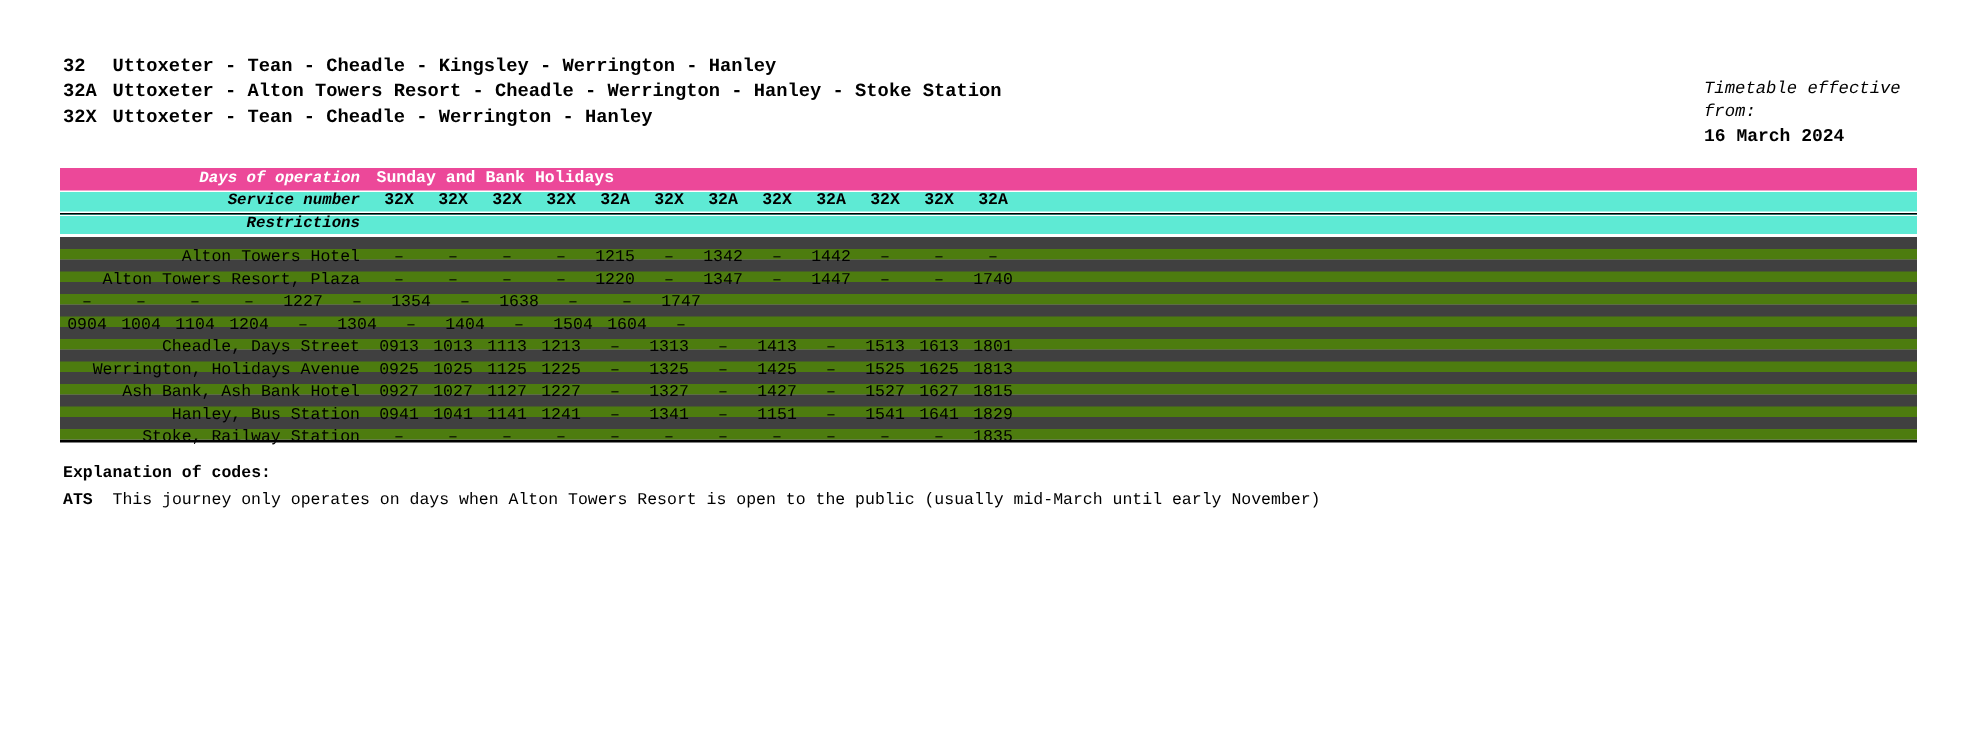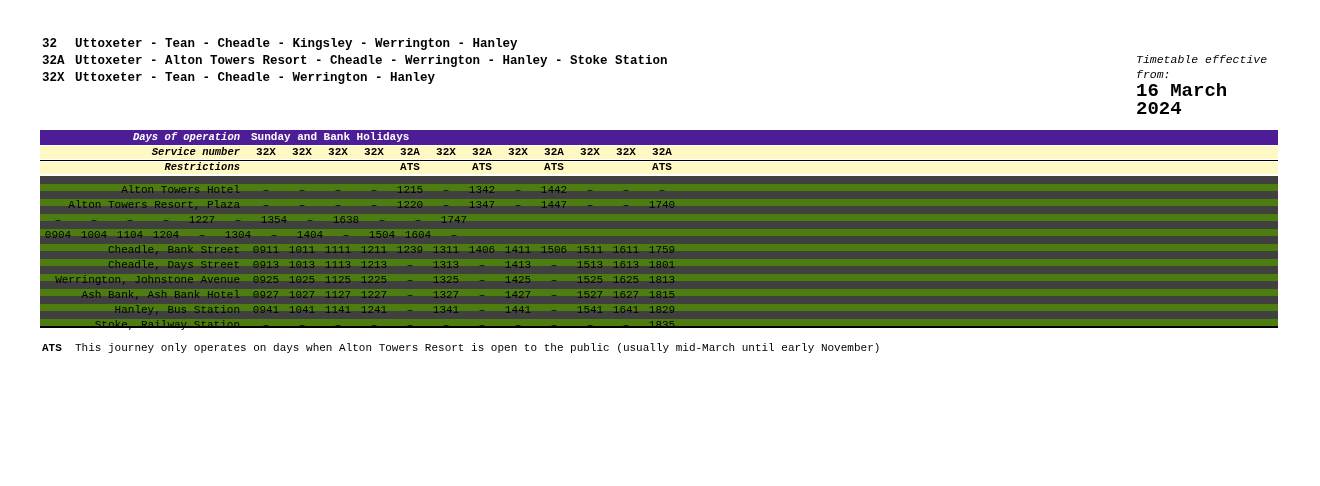--- a/index.html
+++ b/index.html
@@ -19,21 +19,21 @@
   }
   .routes .route-line {
     display: flex;
     font-weight: bold;
     font-size: 12.5px;
     line-height: 17px;
   }
   .route-num { width: 33px; flex: 0 0 33px; }
   .effective { width: 140px; flex: 0 0 140px; }
   .effective-label { font-style: italic; font-size: 11.5px; line-height: 15px; margin-top: 16px; }
-  .effective-date { font-weight: bold; font-size: 19px; line-height: 18px; }
+  .effective-date { font-weight: bold; font-size: 12px; line-height: 18px; }
 
   .timetable {
     margin: 12px 0 0 40px;
     width: 1238px;
     border-bottom: 2px solid #000;
   }
   .t-row {
     display: flex;
     box-sizing: border-box;
     height: 15px;
@@ -47,40 +47,41 @@
     width: 208px;
     flex: 0 0 208px;
     box-sizing: border-box;
     padding-right: 8px;
     text-align: right;
   }
   .c-time { width: 36px; flex: 0 0 36px; text-align: center; }
   .c-fill { flex: 1 1 auto; }
 
   .row-days {
-    background: #4c1d95;
+    background: #ec4899;
     color: #fff;
     height: 15px;
     border-top: none;
     line-height: 15px;
   }
   .row-days .c-label { font-weight: bold; font-style: italic; font-size: 10.5px; }
   .row-days .c-value { font-weight: bold; padding-left: 3px; }
 
   .row-service, .row-restr {
-    background: #fef9c3;
+    background: #5eead4;
     height: 13px;
     font-weight: bold;
   }
   .row-service { border-top: none; margin-top: 1px; }
   .row-restr {
     border-top: 1px solid #000;
     margin-top: 1px;
     box-shadow: inset 0 1px 0 #fff;
     height: 14px;
+    flex-direction: column;
   }
   .row-service .c-label, .row-restr .c-label {
     font-weight: bold;
     font-style: italic;
     font-size: 10.5px;
   }
   .row-stop.first { margin-top: 2px; }
   .row-stop .c-label { font-weight: normal; }
 
   .codes { margin: 13px 0 0 42px; font-size: 11px; }
@@ -207,53 +208,37 @@
         <div class="c-time">1304</div>
         <div class="c-time">–</div>
         <div class="c-time">1404</div>
         <div class="c-time">–</div>
         <div class="c-time">1504</div>
         <div class="c-time">1604</div>
         <div class="c-time">–</div>
         <div class="c-fill"></div>
       </div>
       <div class="t-row row-stop">
-        <div class="c-label">Cheadle, Bank Street</div>
-        <div class="c-time">0911</div>
-        <div class="c-time">1011</div>
-        <div class="c-time">1111</div>
-        <div class="c-time">1211</div>
-        <div class="c-time">1239</div>
-        <div class="c-time">1311</div>
-        <div class="c-time">1406</div>
-        <div class="c-time">1411</div>
-        <div class="c-time">1506</div>
-        <div class="c-time">1511</div>
-        <div class="c-time">1611</div>
-        <div class="c-time">1759</div>
-        <div class="c-fill"></div>
-      </div>
-      <div class="t-row row-stop">
         <div class="c-label">Cheadle, Days Street</div>
         <div class="c-time">0913</div>
         <div class="c-time">1013</div>
         <div class="c-time">1113</div>
         <div class="c-time">1213</div>
         <div class="c-time">–</div>
         <div class="c-time">1313</div>
         <div class="c-time">–</div>
         <div class="c-time">1413</div>
         <div class="c-time">–</div>
         <div class="c-time">1513</div>
         <div class="c-time">1613</div>
         <div class="c-time">1801</div>
         <div class="c-fill"></div>
       </div>
       <div class="t-row row-stop">
-        <div class="c-label">Werrington, Johnstone Avenue</div>
+        <div class="c-label">Werrington, Holidays Avenue</div>
         <div class="c-time">0925</div>
         <div class="c-time">1025</div>
         <div class="c-time">1125</div>
         <div class="c-time">1225</div>
         <div class="c-time">–</div>
         <div class="c-time">1325</div>
         <div class="c-time">–</div>
         <div class="c-time">1425</div>
         <div class="c-time">–</div>
         <div class="c-time">1525</div>
@@ -279,21 +264,21 @@
       </div>
       <div class="t-row row-stop">
         <div class="c-label">Hanley, Bus Station</div>
         <div class="c-time">0941</div>
         <div class="c-time">1041</div>
         <div class="c-time">1141</div>
         <div class="c-time">1241</div>
         <div class="c-time">–</div>
         <div class="c-time">1341</div>
         <div class="c-time">–</div>
-        <div class="c-time">1441</div>
+        <div class="c-time">1151</div>
         <div class="c-time">–</div>
         <div class="c-time">1541</div>
         <div class="c-time">1641</div>
         <div class="c-time">1829</div>
         <div class="c-fill"></div>
       </div>
       <div class="t-row row-stop">
         <div class="c-label">Stoke, Railway Station</div>
         <div class="c-time">–</div>
         <div class="c-time">–</div>
@@ -305,19 +290,20 @@
         <div class="c-time">–</div>
         <div class="c-time">–</div>
         <div class="c-time">–</div>
         <div class="c-time">–</div>
         <div class="c-time">1835</div>
         <div class="c-fill"></div>
       </div>
     </div>
 
   <div class="codes">
+    <div class="codes-heading">Explanation of codes:</div>
     <div class="code-line">
       <span class="code-key">ATS</span>
       <span class="code-desc">This journey only operates on days when Alton Towers Resort is open to the public (usually mid-March until early November)</span>
     </div>
   </div>
 
 </div>
 
 </body></html>

